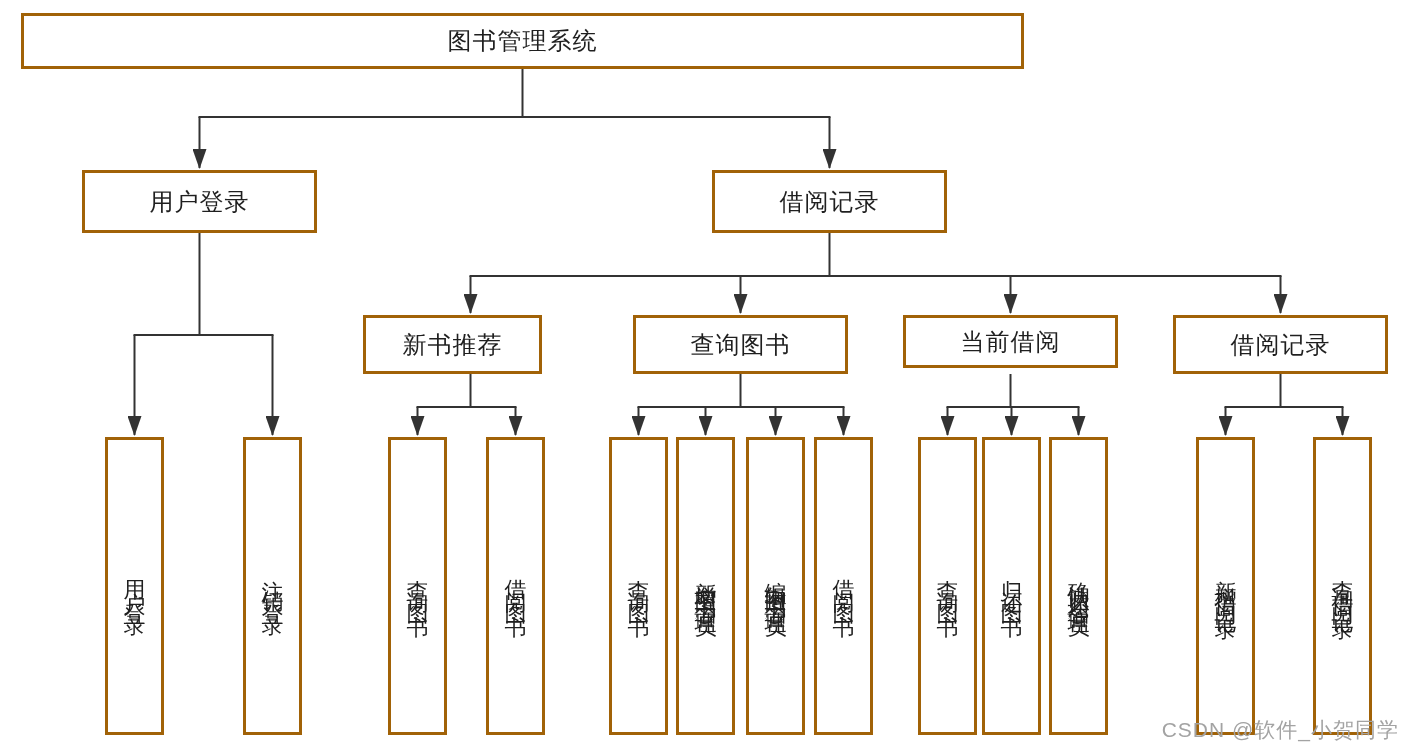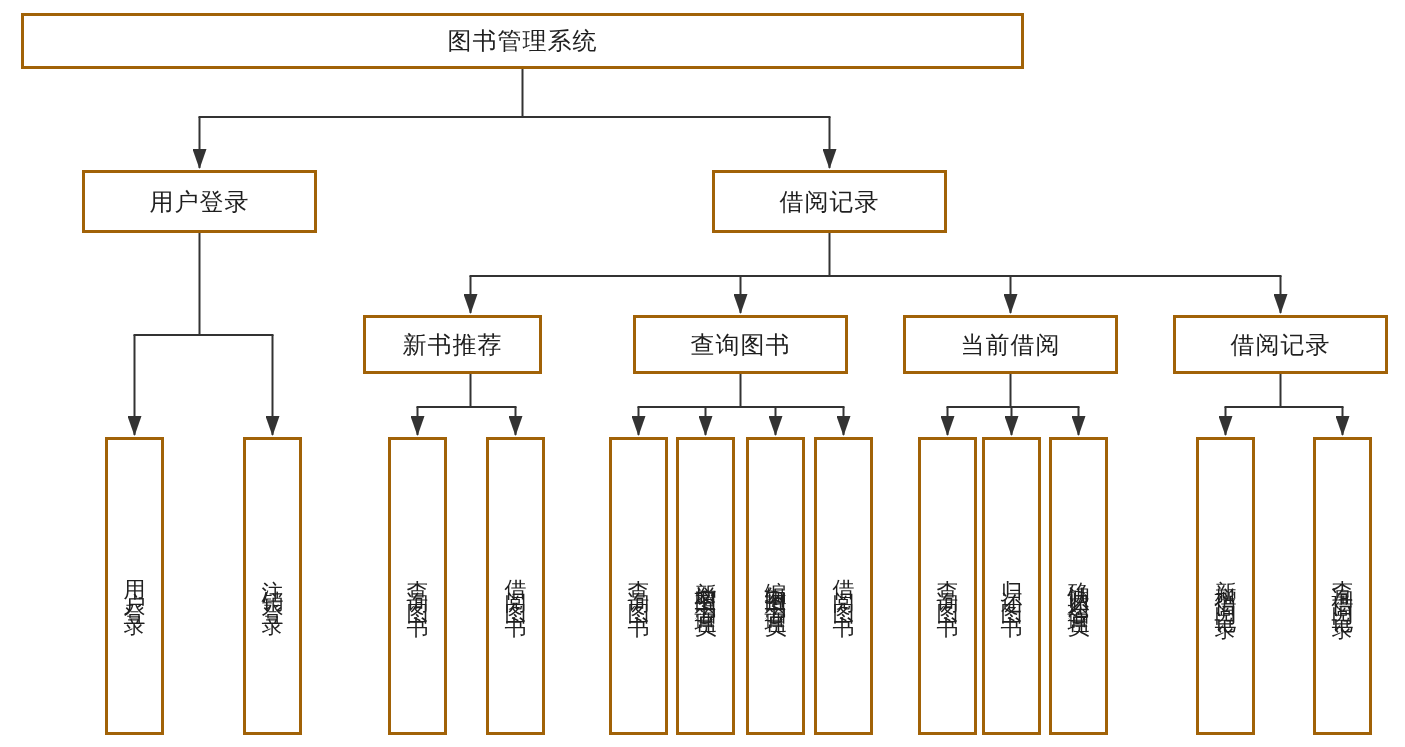--- a/index.html
+++ b/index.html
@@ -124,21 +124,21 @@
   <div class="node mid-node" style="left:712px; top:170px; width:235px; height:63px;">
     <span class="lbl">借阅记录</span>
   </div>
 
   <div class="node mid-node" style="left:363px; top:315px; width:179px; height:59px;">
     <span class="lbl">新书推荐</span>
   </div>
   <div class="node mid-node" style="left:633px; top:315px; width:215px; height:59px;">
     <span class="lbl">查询图书</span>
   </div>
-  <div class="node mid-node" style="left:903px; top:315px; width:215px; height:59px;">
+  <div class="node mid-node" style="left:903px; top:315px; width:215px; height:53px;">
     <span class="lbl">当前借阅</span>
   </div>
   <div class="node mid-node" style="left:1173px; top:315px; width:215px; height:59px;">
     <span class="lbl">借阅记录</span>
   </div>
 
   <div class="node leaf-node sp-lg" style="left:105px; top:437px; width:59px; height:298px;">
     <span class="lbl">用户登录</span>
   </div>
   <div class="node leaf-node sp-lg" style="left:243px; top:437px; width:59px; height:298px;">
@@ -175,14 +175,15 @@
     <span class="lbl">确认归还（管理员）</span>
   </div>
 
   <div class="node leaf-node sp-md" style="left:1196px; top:437px; width:59px; height:298px;">
     <span class="lbl">新增借阅记录</span>
   </div>
   <div class="node leaf-node sp-md" style="left:1313px; top:437px; width:59px; height:298px;">
     <span class="lbl">查询借阅记录</span>
   </div>
 
+  <div class="watermark">CSDN @软件_小贺同学</div>
 
 </div>
 
 </body></html>

